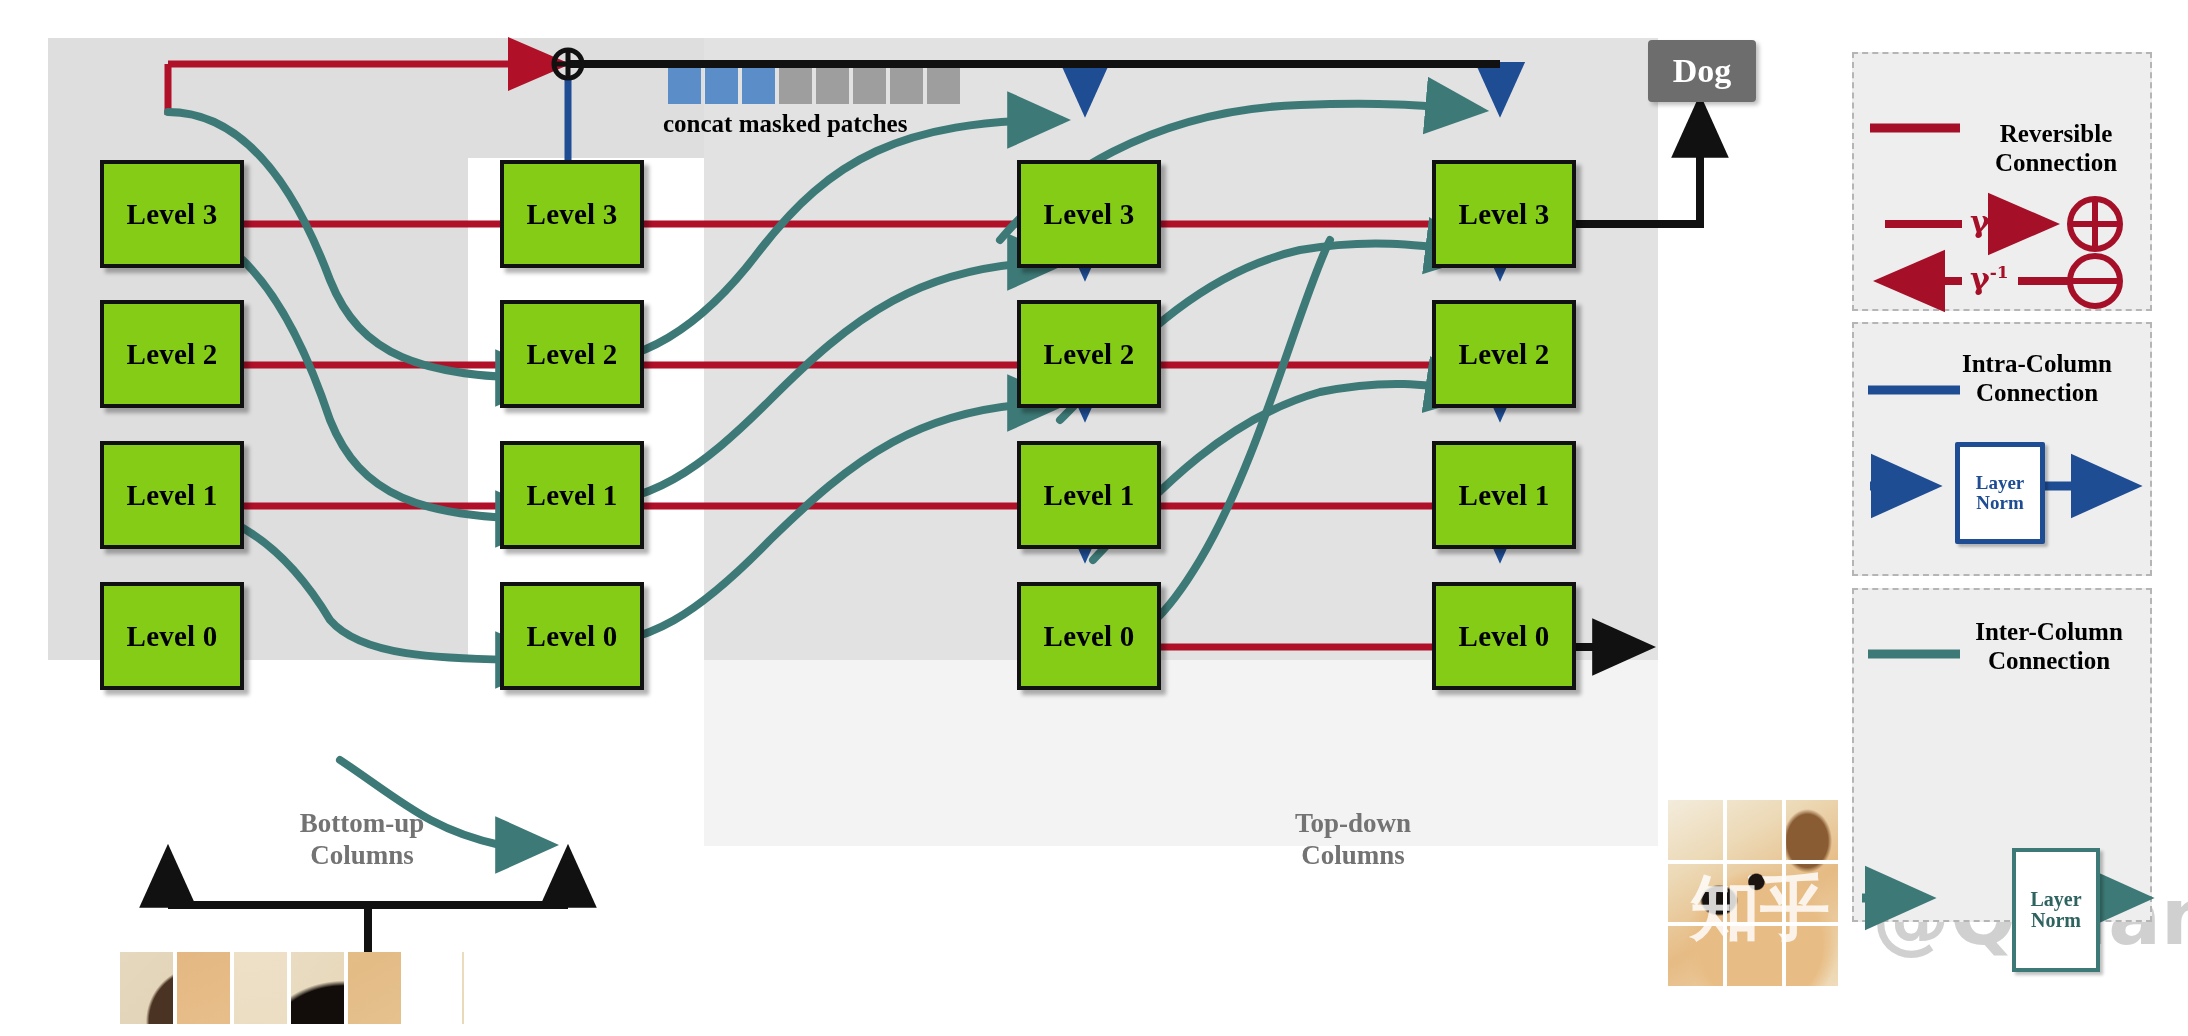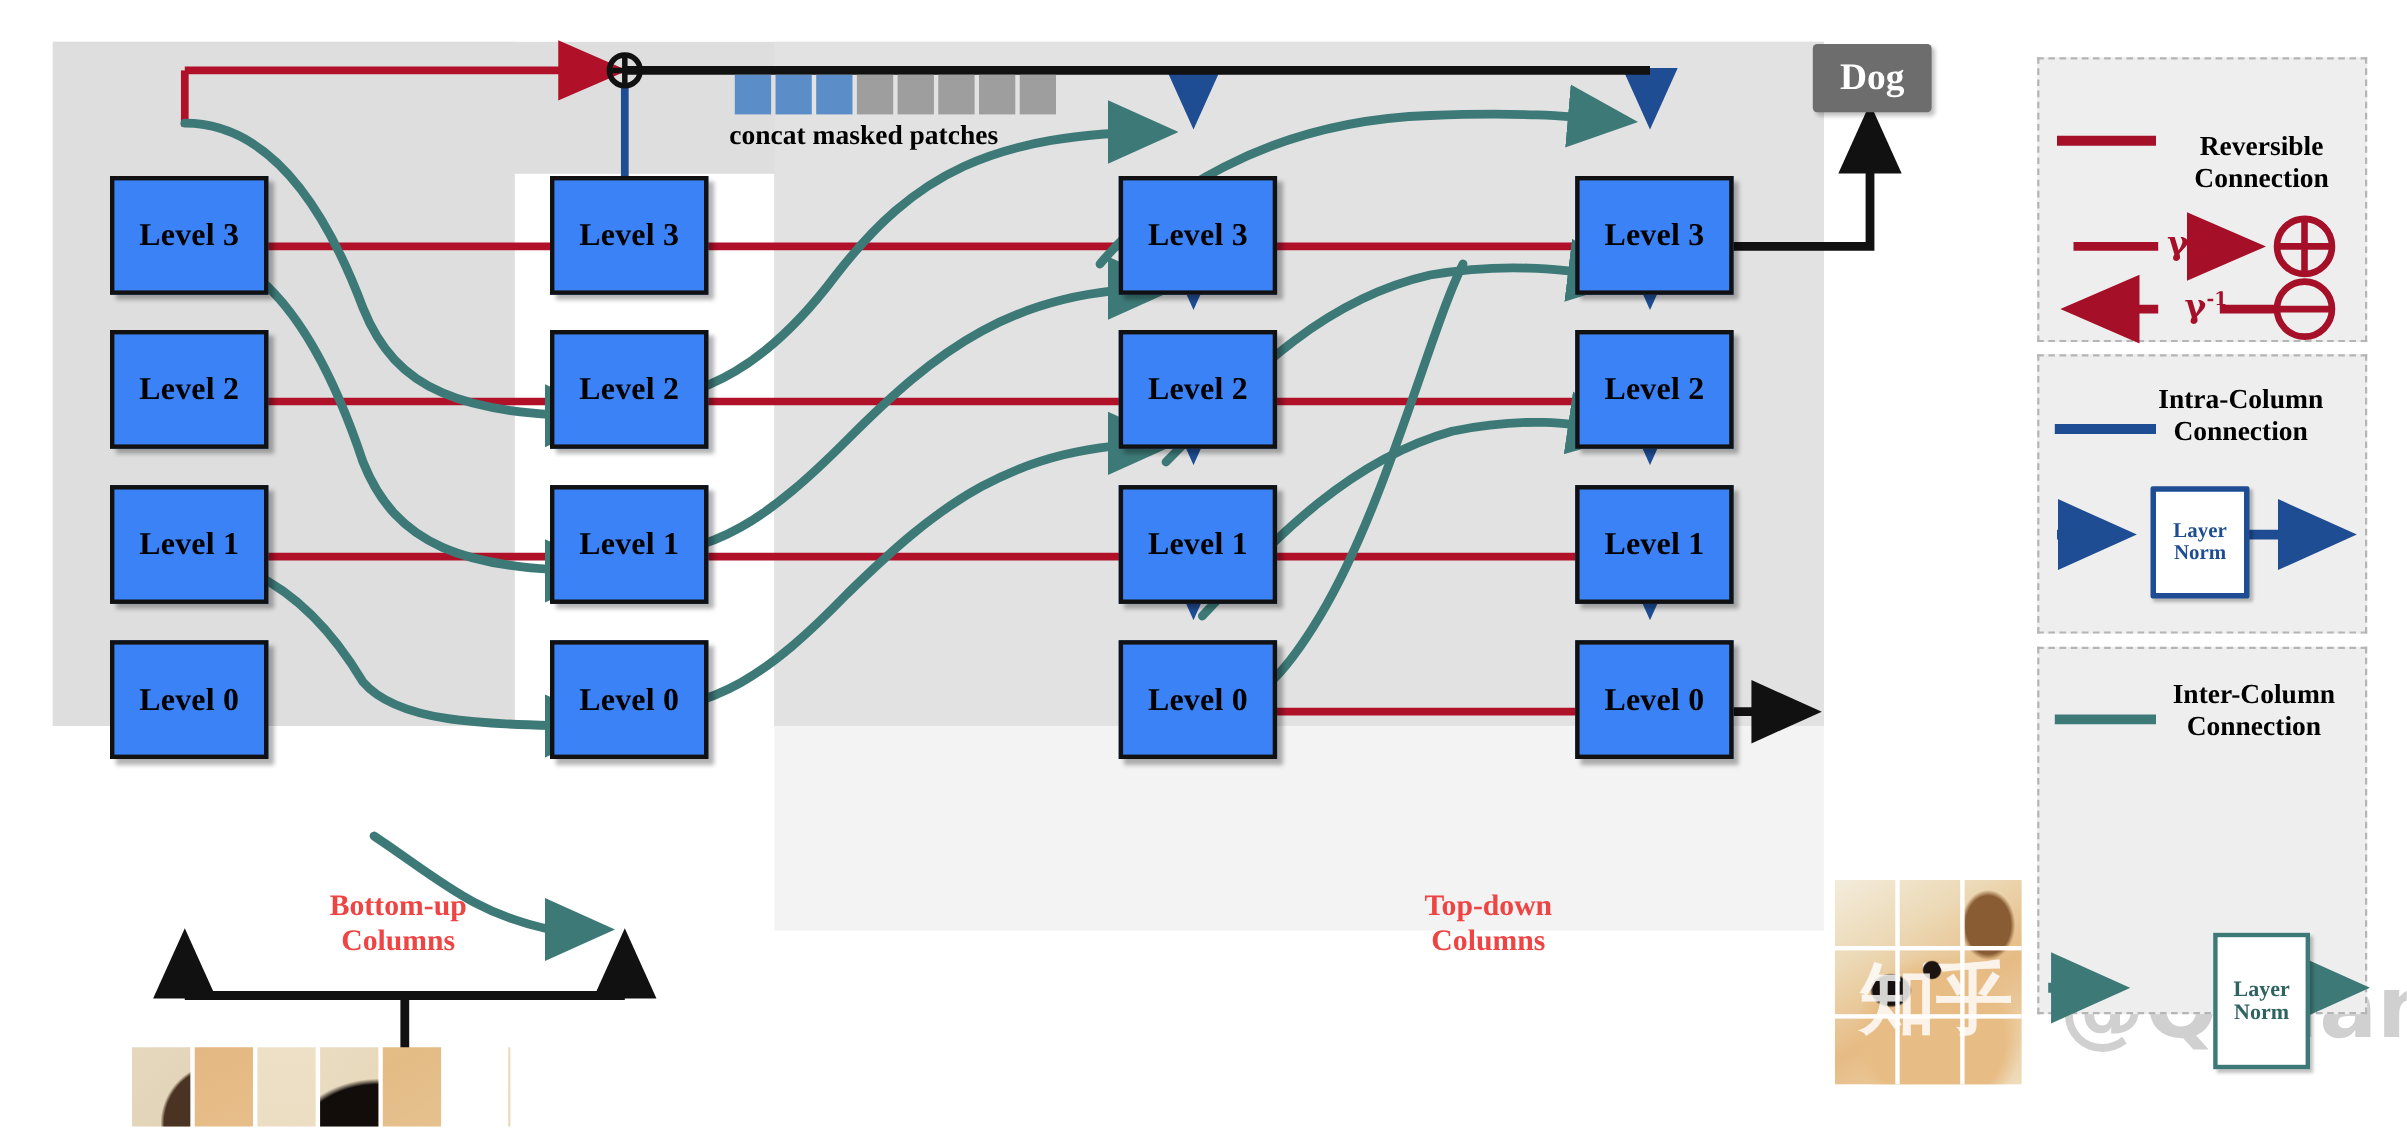--- a/index.html
+++ b/index.html
@@ -5,40 +5,40 @@
   html,body{margin:0;padding:0;background:#ffffff;}
   body{width:2188px;height:1036px;position:relative;overflow:hidden;
        font-family:"Liberation Serif", serif;}
   #stage{position:absolute;left:0;top:0;width:2188px;height:1036px;}
   svg.layer{position:absolute;left:0;top:0;width:2188px;height:1036px;overflow:visible;}
 
   
   .panel-bg{position:absolute;background:#dedede;}
 
   
-  .lvbox{position:absolute;background:#3b82f6;border:4px solid #111111;
+  .lvbox{position:absolute;background:#84cc16;border:4px solid #111111;
          box-shadow:5px 5px 4px rgba(0,0,0,.30);
          display:flex;align-items:center;justify-content:center;
          font-weight:bold;font-size:29px;color:#000;letter-spacing:.2px;}
   .lvbox span{pointer-events:none;}
 
   
   .patchrow{position:absolute;display:flex;gap:4px;}
   .patch{width:33px;height:36px;}
   .patch.blue{background:#5b8dc8;}
   .patch.grey{background:#9e9e9e;}
   .caption{position:absolute;font-weight:bold;font-size:25px;color:#000;white-space:nowrap;}
 
   
   .doglabel{position:absolute;background:#6d6d6d;color:#fff;font-weight:bold;
             font-size:34px;display:flex;align-items:center;justify-content:center;
             border-radius:4px;box-shadow:3px 3px 4px rgba(0,0,0,.25);}
 
   
-  .colcap{position:absolute;font-weight:bold;font-size:27px;color:#ef4444;
+  .colcap{position:absolute;font-weight:bold;font-size:27px;color:#737373;
           text-align:center;line-height:1.18;}
 
   
   .legbox{position:absolute;background:#eeeeee;border:2px dashed #b5b5b5;}
   .legtext{position:absolute;font-weight:bold;font-size:25px;color:#000;
            text-align:center;line-height:1.15;}
   .normbox{position:absolute;background:#fff;border:5px solid #1f4d94;
            color:#1f4d94;font-weight:bold;font-size:19px;text-align:center;
            line-height:1.05;display:flex;align-items:center;justify-content:center;
            box-shadow:3px 3px 3px rgba(0,0,0,.25);border-radius:2px;}
@@ -441,21 +441,21 @@
     <path d="M1868,340 L1958,340" stroke="#1f4d94" stroke-width="9" opacity="0"></path>
   </svg>
 
   <div class="legtext" style="left:1966px;top:88px;width:180px;margin-top:32px;">
     <div>Reversible</div>
     <div>Connection</div>
   </div>
   <div class="gam" style="left:1970px;top:204px;">
     <span>γ</span>
   </div>
-  <div class="gam" style="left:1970px;top:261px;margin-left:16px;">
+  <div class="gam" style="left:1970px;top:261px;">
     <span>γ</span><sup>-1</sup>
   </div>
 
   <div class="legbox" style="left:1852px;top:322px;width:296px;height:250px;"></div>
   <svg class="layer" viewBox="0 0 2188 1036">
     <path d="M1868,390 L1960,390" stroke="#1f4d94" stroke-width="9"></path>
     <path d="M1870,486 L1930,486" stroke="#1f4d94" stroke-width="9" marker-end="url(#lg-blue)"></path>
     <path d="M2040,486 L2130,486" stroke="#1f4d94" stroke-width="9" marker-end="url(#lg-blue)"></path>
   </svg>
   <div class="legtext" style="left:1939px;top:350px;width:196px;">

